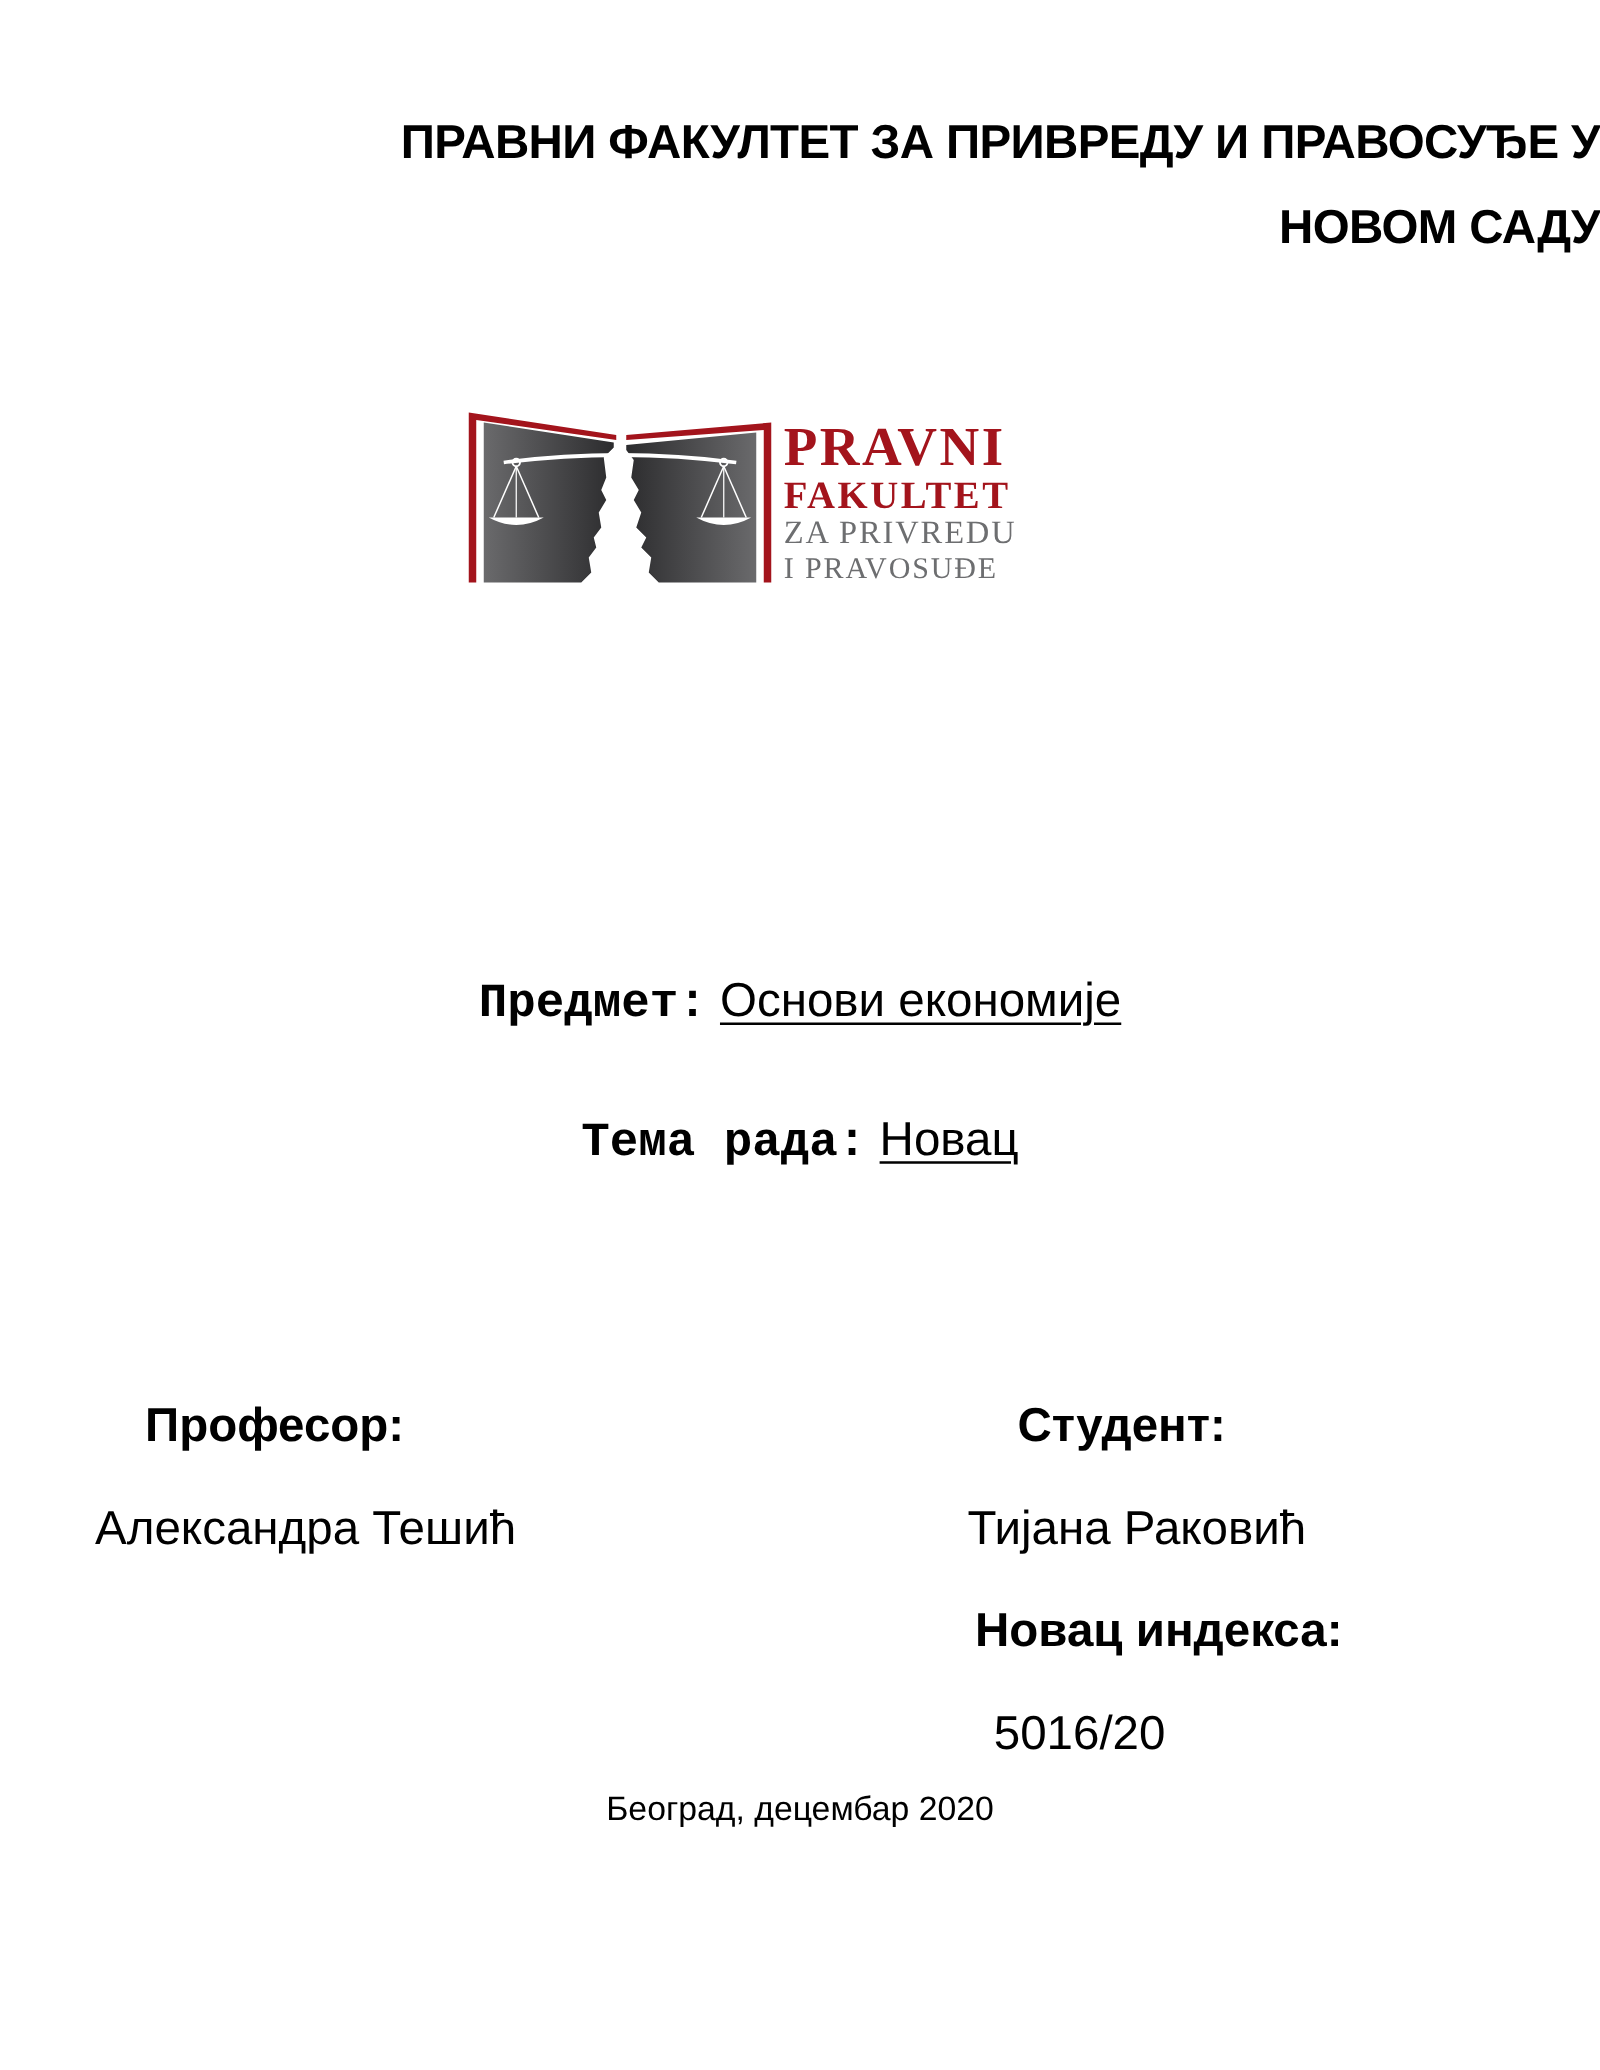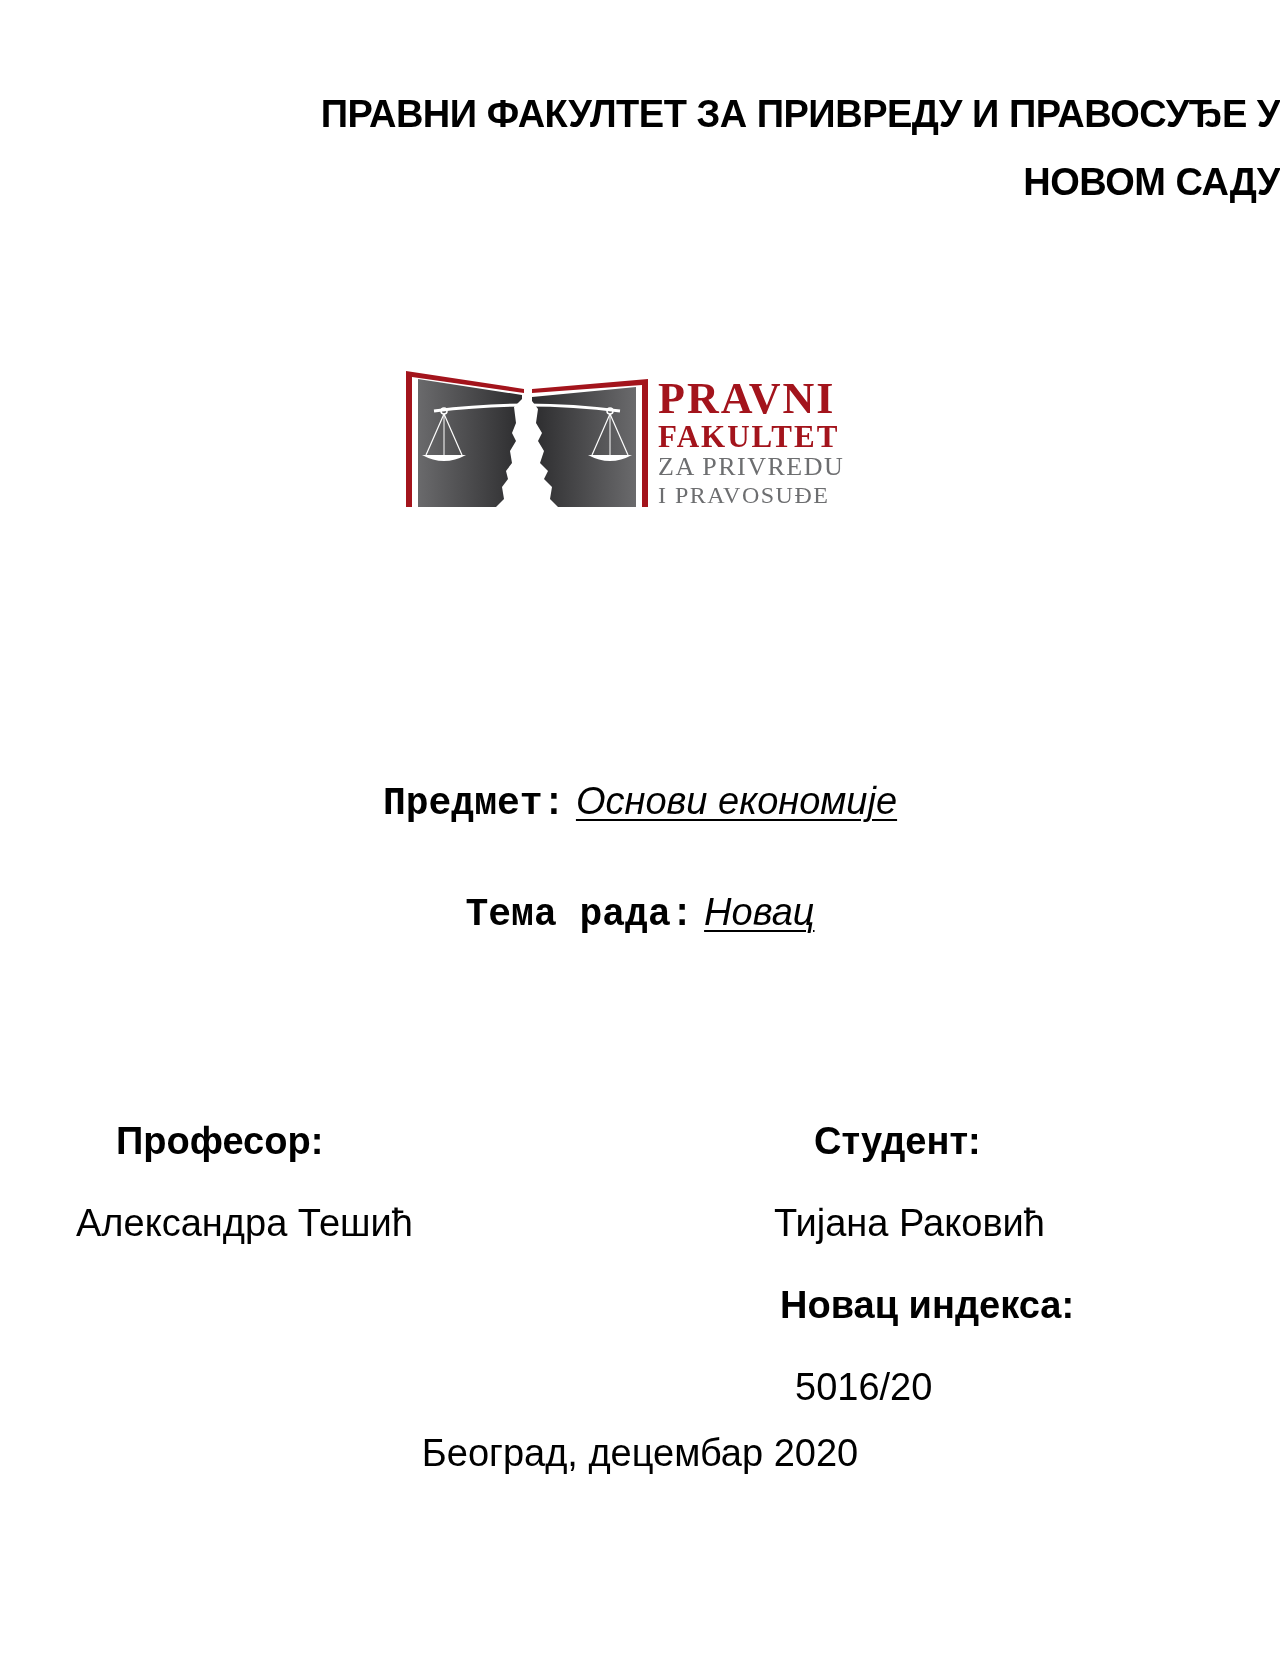--- a/index.html
+++ b/index.html
@@ -27,25 +27,24 @@
       top: 80px;
       width: 1280px;
       text-align: right;
       font-weight: bold;
       font-size: 38px;
       line-height: 68px;
       letter-spacing: -0.5px;
     }
     .logo {
       position: absolute;
-      left: 404px;
+      left: 373px;
       top: 326px;
       width: 530px;
       height: 144px;
-      margin-top: 41px;
     }
     .logo svg { display: block; }
     .center-block {
       position: absolute;
       left: 0;
       width: 1280px;
       text-align: center;
       font-size: 38px;
     }
     .seminar-title {
@@ -53,39 +52,38 @@
       font-weight: bold;
       letter-spacing: -0.3px;
     }
     .subject-line { top: 780px; }
     .topic-line { top: 862px; margin-top: 29px; }
     .label-bold { font-weight: bold; font-family: Liberation Mono, monospace; }
     .underlined {
       text-decoration: underline;
       text-decoration-thickness: 2px;
       text-underline-offset: 5px;
-      font-style: italic;
     }
     .col {
       position: absolute;
       font-size: 38px;
       line-height: 82px;
     }
     .col-left { left: 76px; top: 1100px; }
     .col-right { left: 774px; top: 1100px; }
     .col .heading { font-weight: bold; margin-left: 40px; }
     .col .index-heading { font-weight: bold; margin-left: 6px; }
     .col .index-value { margin-left: 21px; }
     .date-line {
       position: absolute;
       left: 0;
       top: 1432px;
       width: 1280px;
       text-align: center;
-      font-size: 38px;
+      font-size: 27px;
     }
   </style>
 </head>
 <body>
 
 <div class="page">
 
   <div class="faculty-title">
     <div>ПРАВНИ ФАКУЛТЕТ ЗА ПРИВРЕДУ И ПРАВОСУЂЕ У</div>
     <div>НОВОМ САДУ</div>

